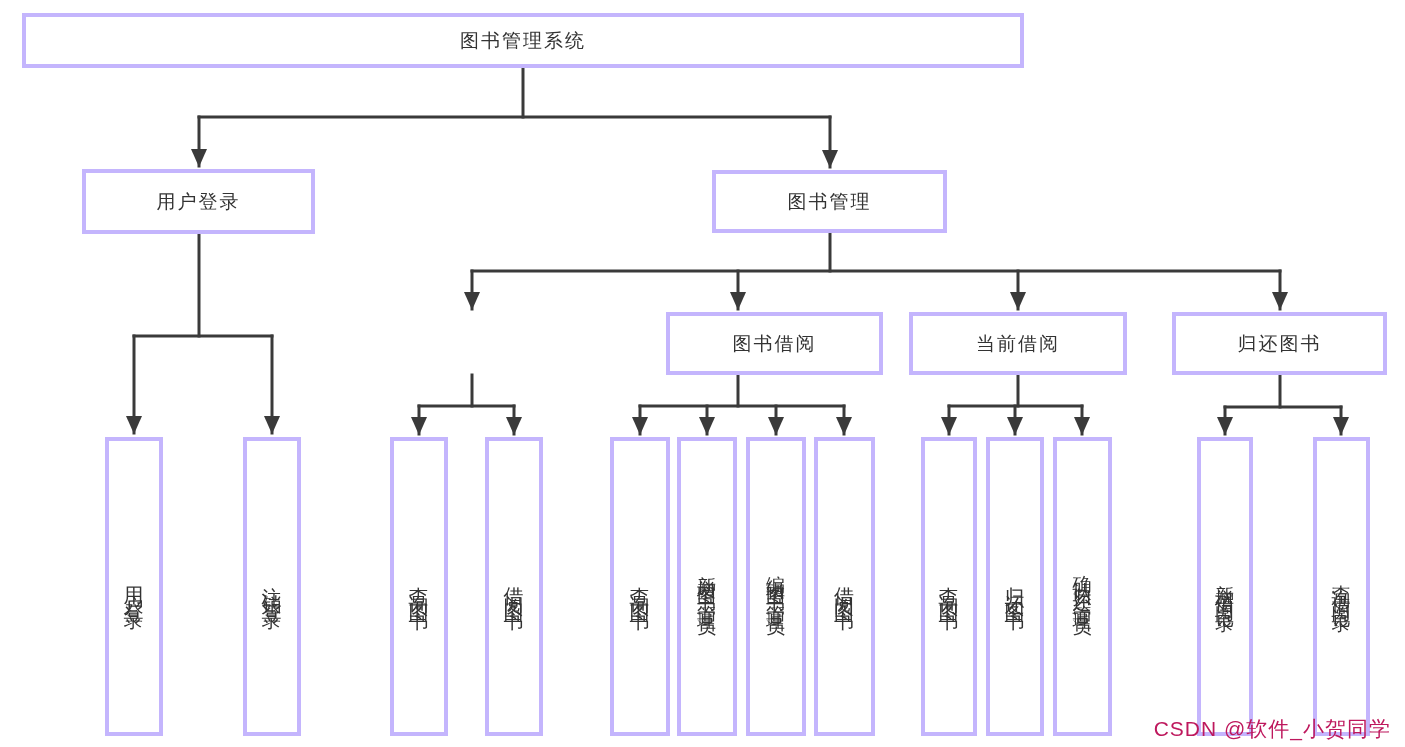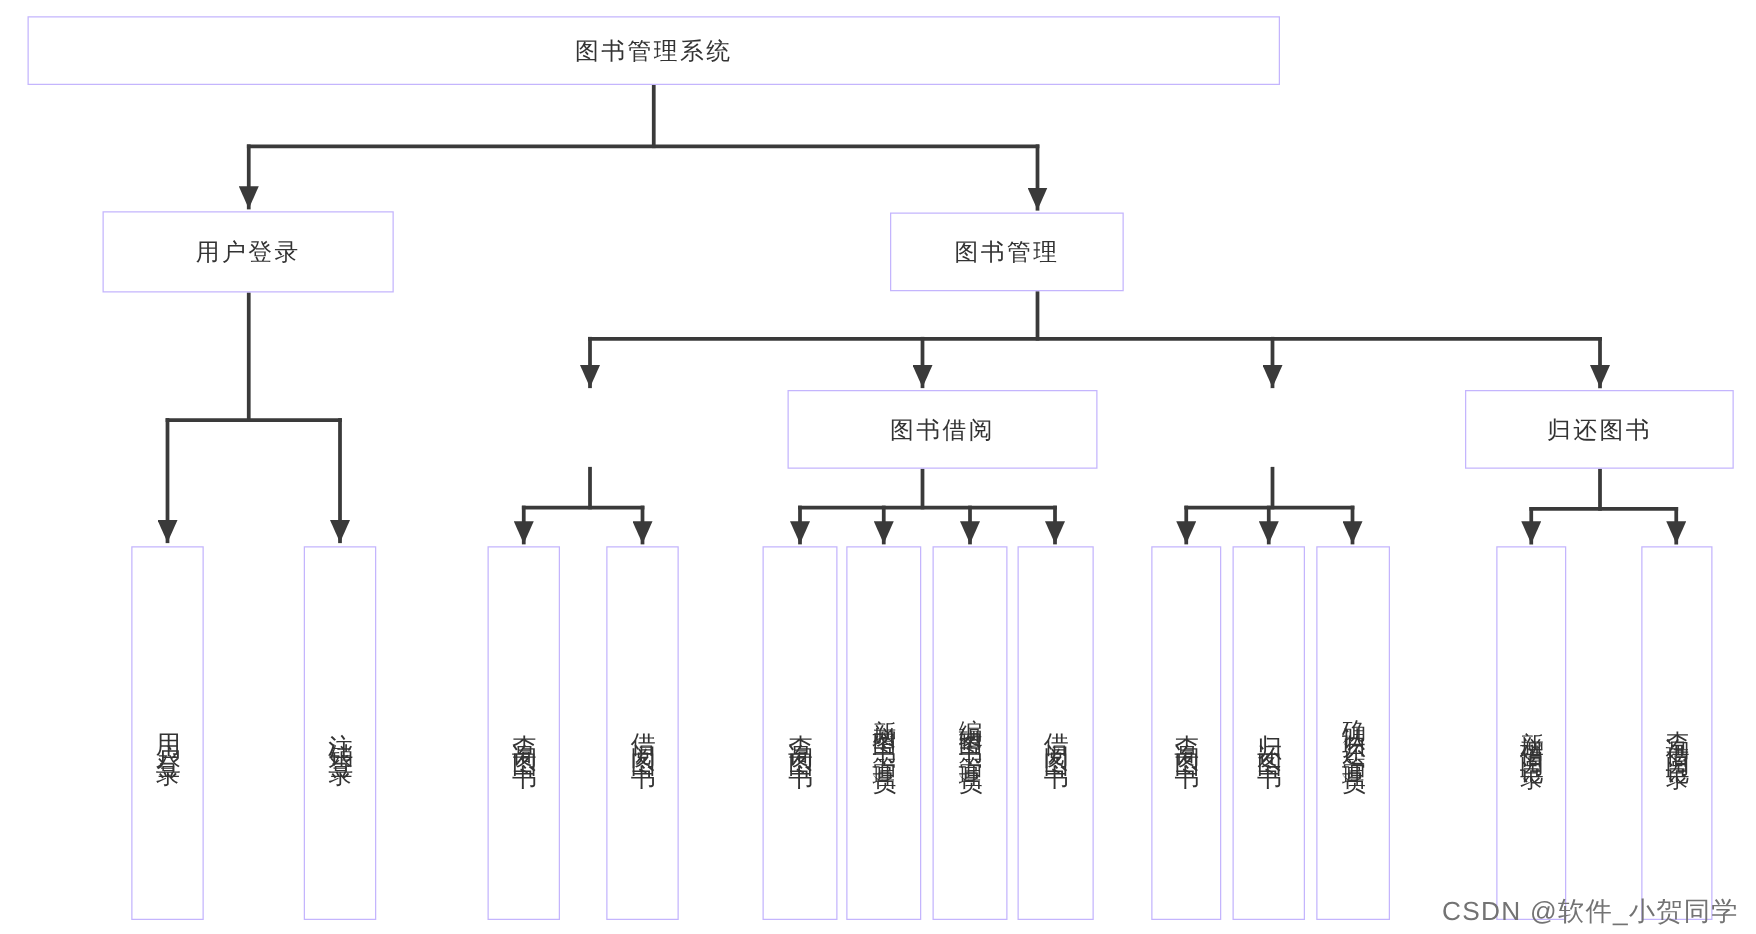--- a/index.html
+++ b/index.html
@@ -20,21 +20,21 @@
     left: 0;
     top: 0;
     width: 1405px;
     height: 747px;
     pointer-events: none;
   }
   .node {
     position: absolute;
     box-sizing: border-box;
     background: #ffffff;
-    border: 1px solid #c4b5fd;
+    border: 4px solid #c4b5fd;
     display: flex;
     align-items: center;
     justify-content: center;
     color: #333333;
     z-index: 2;
   }
   .hlabel {
     font-size: 19px;
     letter-spacing: 2px;
     white-space: nowrap;
@@ -52,21 +52,21 @@
   .vtext.long {
     letter-spacing: 6px;
     font-size: 19px;
   }
   .watermark {
     position: absolute;
     right: 14px;
     bottom: 4px;
     font-size: 21px;
     letter-spacing: 1px;
-    color: #737373;
+    color: #be185d;
     z-index: 5;
     white-space: nowrap;
   }
 </style>
 </head>
 <body>
 
 <div class="canvas">
 
   <svg class="connectors" viewBox="0 0 1405 747" xmlns="http://www.w3.org/2000/svg">
@@ -119,26 +119,29 @@
     </g>
   </svg>
 
   <div class="node" style="left:22px; top:13px; width:1002px; height:55px;">
     <span class="hlabel">图书管理系统</span>
   </div>
 
   <div class="node" style="left:82px; top:169px; width:233px; height:65px;">
     <span class="hlabel">用户登录</span>
   </div>
-  <div class="node" style="left:712px; top:170px; width:187px; height:63px;">
+  <div class="node" style="left:712px; top:170px; width:235px; height:63px;">
     <span class="hlabel">图书管理</span>
   </div>
 
-  <div class="node" style="left:630px; top:312px; width:248px; height:63px;">
+  <div class="node" style="left:666px; top:312px; width:217px; height:63px;">
     <span class="hlabel">图书借阅</span>
+  </div>
+  <div class="node" style="left:909px; top:312px; width:218px; height:63px;">
+    <span class="hlabel">当前借阅</span>
   </div>
   <div class="node" style="left:1172px; top:312px; width:215px; height:63px;">
     <span class="hlabel">归还图书</span>
   </div>
 
   <div class="node" style="left:105px; top:437px; width:58px; height:299px;">
     <span class="vtext">用户登录</span>
   </div>
   <div class="node" style="left:243px; top:437px; width:58px; height:299px;">
     <span class="vtext">注销登录</span>

